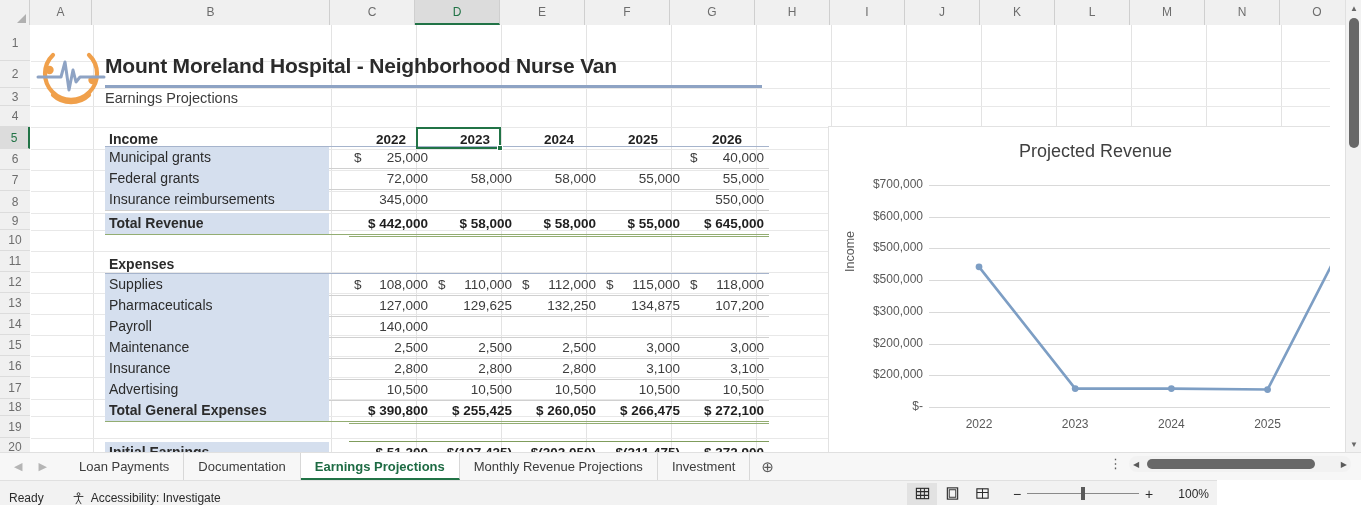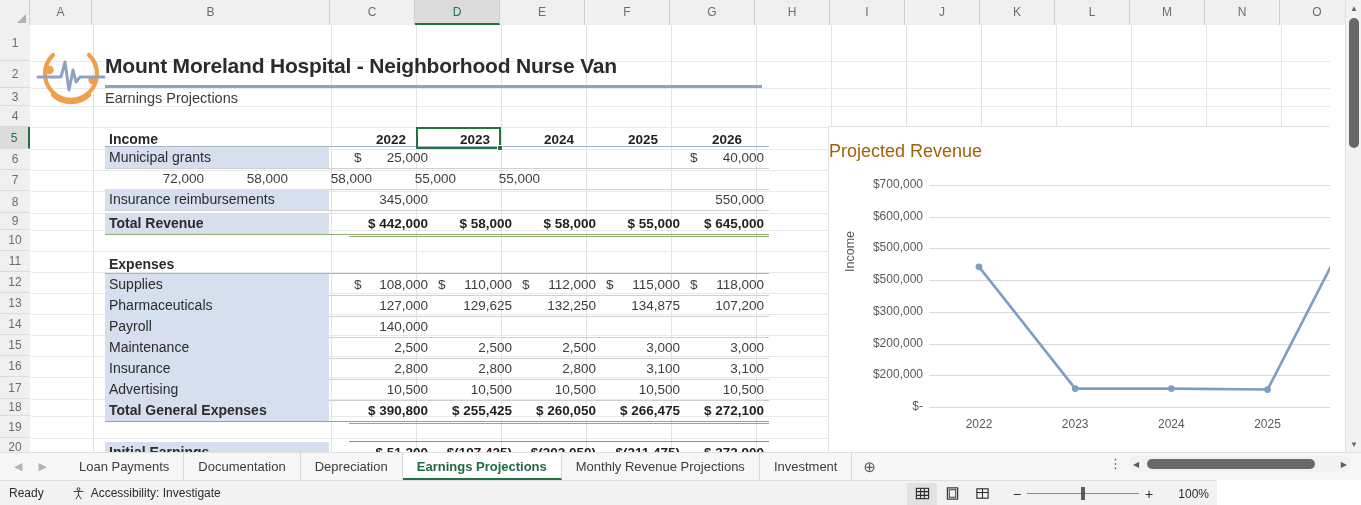--- a/index.html
+++ b/index.html
@@ -108,21 +108,21 @@
     background:#217346; border:1px solid #fff;
   }
 
   
   .chart-box {
     position:absolute; left:797px; top:101px; width:535px; height:334px;
     background:#ffffff; border:1px solid #e2e2e2;
   }
   .chart-title {
     position:absolute; top:14px; left:0; width:100%;
-    text-align:left; font-size:18px; color:#a16207; font-weight:400;
+    text-align:center; font-size:18px; color:#404040; font-weight:400;
   }
   .y-axis-label {
     position:absolute; left:14px; top:145px;
     font-size:12.5px; color:#595959;
     transform: rotate(-90deg); transform-origin: left top;
     white-space:nowrap;
   }
   .ytick {
     position:absolute; left:22px; width:72px; text-align:right;
     font-size:12px; color:#595959;
@@ -180,21 +180,21 @@
   }
   .hscroll .ha { font-size:8px; color:#5a5a5a; padding:0 4px; }
   .hscroll .hthumb {
     position:absolute; left:18px; width:168px; height:10px;
     background:#686868; border-radius:5px;
   }
 
   .statusbar {
     position:absolute; left:0; top:480px; width:1217px; height:25px;
     background:#f2f2f2; border-top:1px solid #e0e0e0;
-    display:flex; align-items:center; font-size:12px; color:#2b2b2b;
+    display:flex; align-items:flex-end; font-size:12px; color:#2b2b2b;
   }
   .st-ready { margin-left:9px; }
   .st-access { margin-left:28px; display:flex; align-items:center; gap:6px; }
   .status-right {
     position:absolute; right:8px; top:0; height:25px;
     display:flex; align-items:center; gap:0;
   }
   .viewbtn {
     width:30px; height:22px; display:flex; align-items:center;
     justify-content:center; color:#2b2b2b;
@@ -328,20 +328,21 @@
           <div class="lbl band">Municipal grants</div>
           <div style="width: 20px;"></div>
           <div class="num"><span class="cur">$</span>25,000</div>
           <div class="num"></div>
           <div class="num"></div>
           <div class="num"></div>
           <div class="num"><span class="cur">$</span>40,000</div>
         </div>
         <div class="sep-line" style="top: 143px; left: 0px; width: 664px;"></div>
         <div class="trow" style="top: 143px;">
+          <div class="lbl band">Federal grants</div>
           <div style="width: 20px;"></div>
           <div class="num">72,000</div>
           <div class="num">58,000</div>
           <div class="num">58,000</div>
           <div class="num">55,000</div>
           <div class="num">55,000</div>
         </div>
         <div class="sep-line" style="top: 164px; left: 0px; width: 664px;"></div>
         <div class="trow" style="top: 164px;">
           <div class="lbl band">Insurance reimbursements</div>
@@ -509,21 +510,20 @@
   </div>
 
   <div class="bottombar">
     <div class="navarrows">
       <span class="navarrow">◀</span>
       <span class="navarrow">▶</span>
     </div>
     <div class="tabs" id="tabbar">
         <div class="tab">Loan Payments</div>
         <div class="tab">Documentation</div>
-        <div class="tab">Depreciation</div>
         <div class="tab active">Earnings Projections</div>
         <div class="tab">Monthly Revenue Projections</div>
         <div class="tab">Investment</div>
       </div>
     <div class="addsheet">⊕</div>
   </div>
 
   <div class="hscroll-wrap">
     <div class="dots">⋮</div>
     <div class="hscroll">

